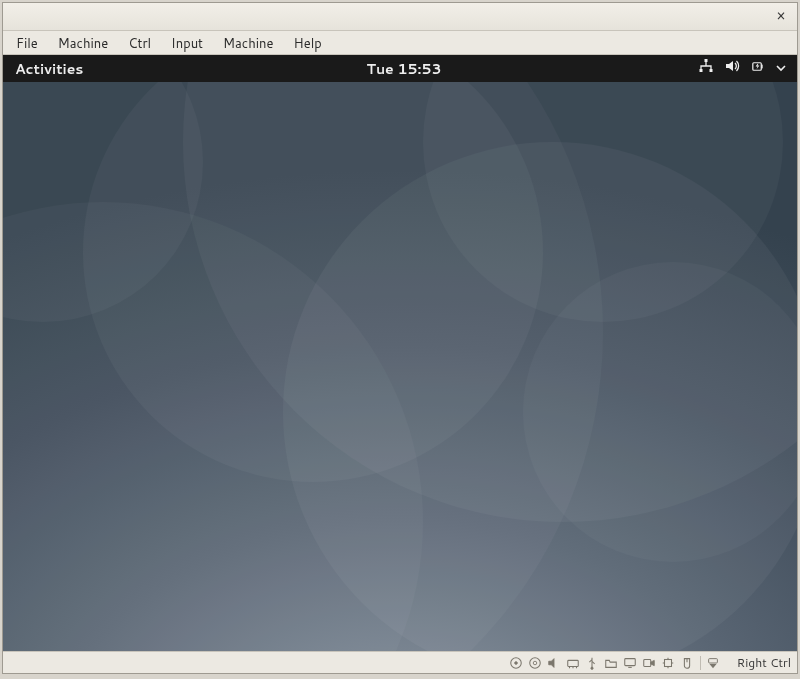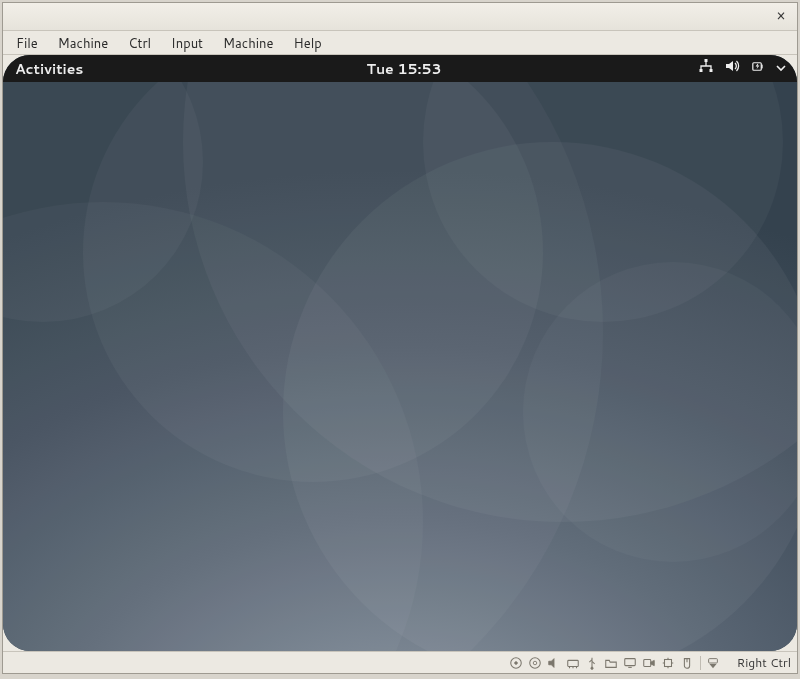--- a/index.html
+++ b/index.html
@@ -50,21 +50,20 @@
     font-size: 13px;
     cursor: pointer;
   }
   .guest-area {
     flex: 1;
     background: #2a3c4a;
     display: flex;
     flex-direction: column;
     position: relative;
     overflow: hidden;
-    border-radius: 27px;
   }
   .gnome-topbar {
     height: 27px;
     background: #1a1a1a;
     color: #eee;
     display: flex;
     align-items: center;
     padding: 0 6px;
     font-size: 14px;
     font-weight: bold;

